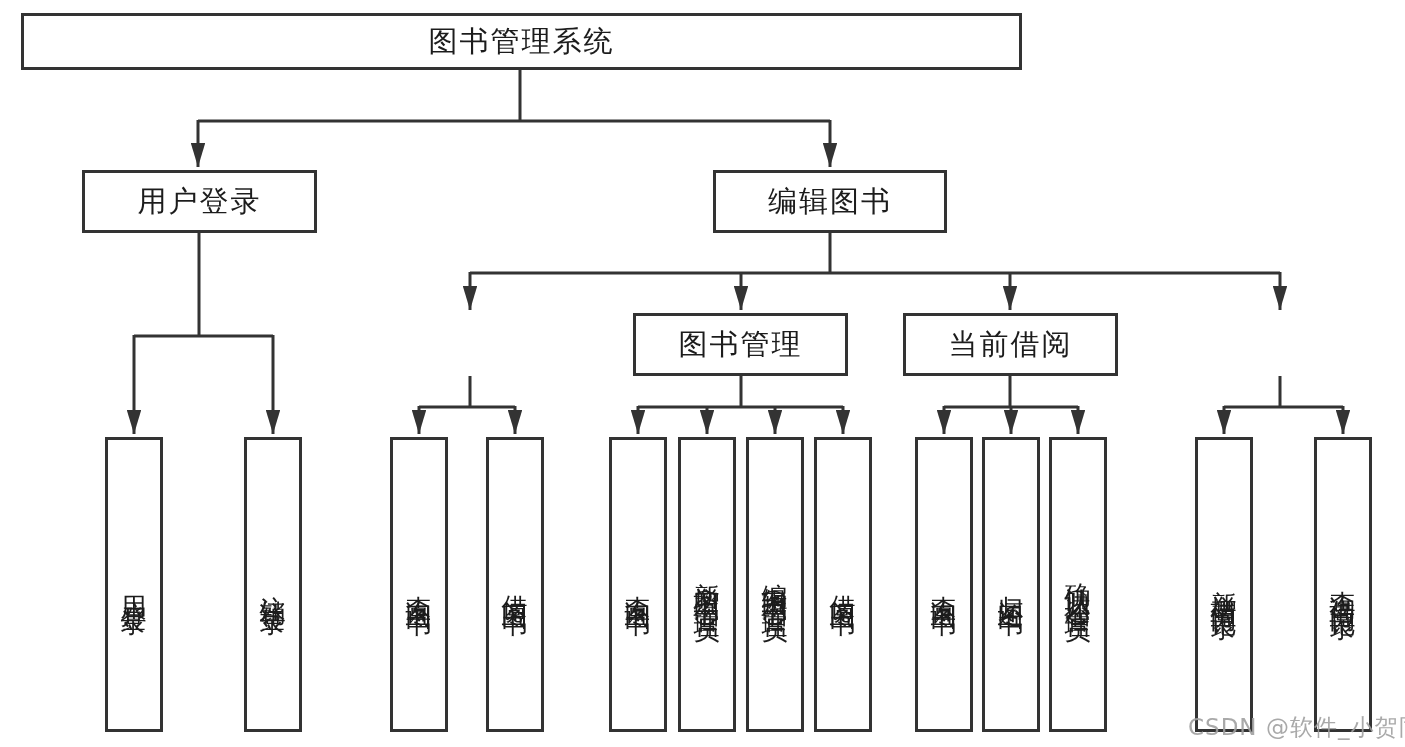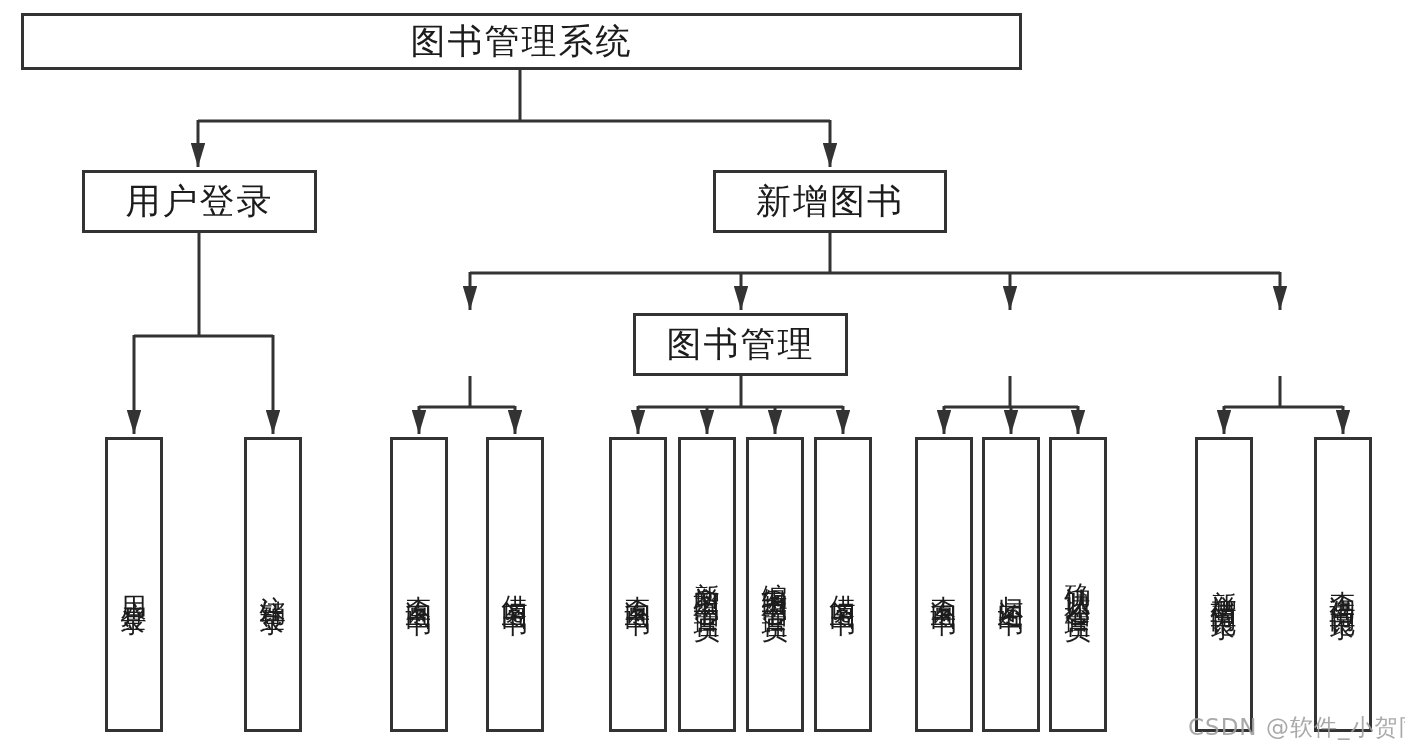--- a/index.html
+++ b/index.html
@@ -16,21 +16,21 @@
   .box{
     position:absolute;
     box-sizing:border-box;
     border:3px solid #333333;
     background:#ffffff;
     display:flex;align-items:center;justify-content:center;
     color:#1c1c1c;
     z-index:2;
   }
   .hlabel{
-    font-size:35px;
+    font-size:29px;
     letter-spacing:2px;
     white-space:nowrap;
   }
   .vlabel{
     writing-mode:vertical-rl;
     text-orientation:mixed;
     font-size:26px;
     letter-spacing:5px;
     line-height:1.0;
     white-space:nowrap;
@@ -92,25 +92,28 @@
   </svg>
 
   <div class="box" style="left:21px;top:13px;width:1001px;height:57px">
     <span class="hlabel">图书管理系统</span>
   </div>
 
   <div class="box" style="left:82px;top:170px;width:235px;height:63px">
     <span class="hlabel">用户登录</span>
   </div>
   <div class="box" style="left:713px;top:170px;width:234px;height:63px">
-    <span class="hlabel">新增图书</span>
+    <span class="hlabel">编辑图书</span>
   </div>
 
   <div class="box" style="left:633px;top:313px;width:215px;height:63px">
     <span class="hlabel">图书管理</span>
+  </div>
+  <div class="box" style="left:903px;top:313px;width:215px;height:63px">
+    <span class="hlabel">当前借阅</span>
   </div>
 
   <div class="box" style="left:105px;top:437px;width:58px;height:295px">
     <span class="vlabel">用户登录</span>
   </div>
   <div class="box" style="left:244px;top:437px;width:58px;height:295px">
     <span class="vlabel">注销登录</span>
   </div>
 
   <div class="box" style="left:390px;top:437px;width:58px;height:295px">

